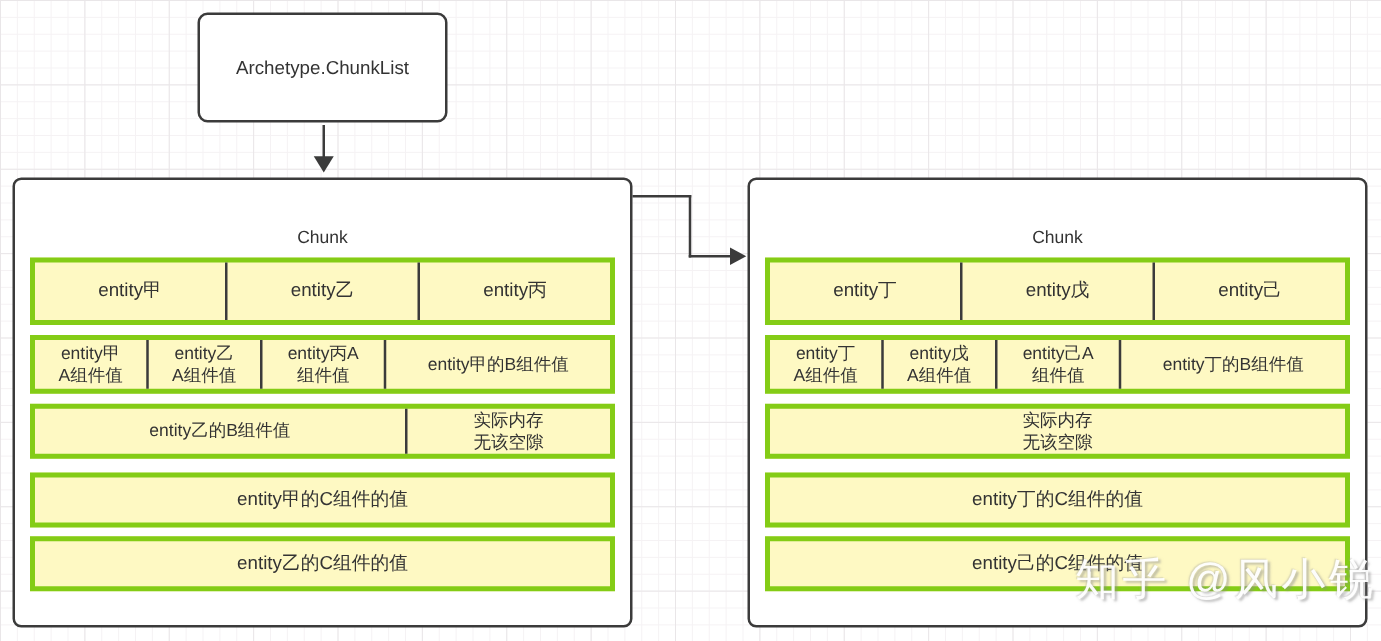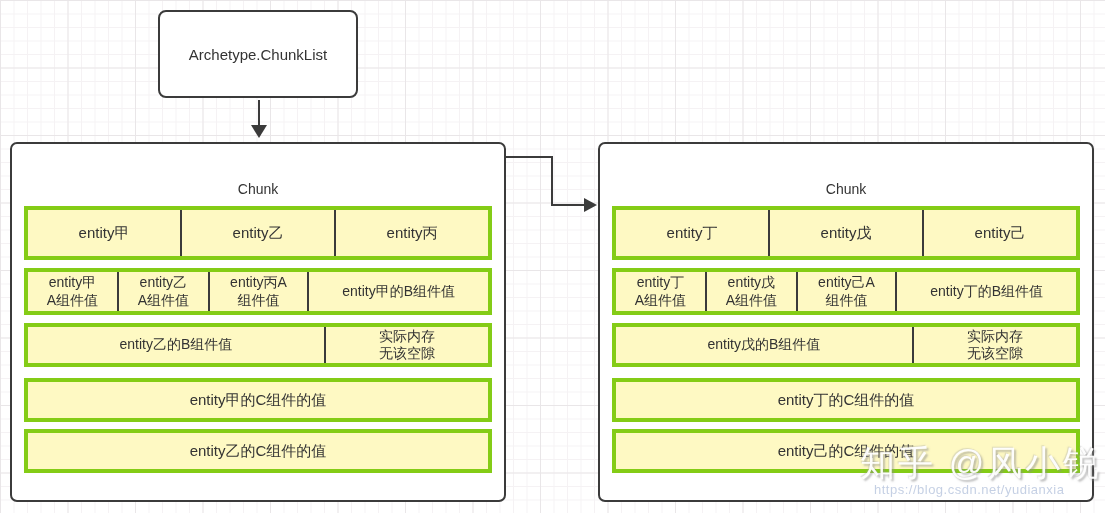--- a/index.html
+++ b/index.html
@@ -150,28 +150,26 @@
     <div class="row row-a">
       <div class="cell fa1">entity丁
 A组件值</div>
       <div class="cell fa2">entity戊
 A组件值</div>
       <div class="cell fa3">entity己A
 组件值</div>
       <div class="cell fa4">entity丁的B组件值</div>
     </div>
     <div class="row row-b">
-      <div class="cell fb1">entity戊的B组件值</div>
       <div class="cell fb3">实际内存
 无该空隙</div>
     </div>
     <div class="row row-c">
       <div class="cell">entity丁的C组件的值</div>
     </div>
     <div class="row row-c">
       <div class="cell">entity己的C组件的值</div>
     </div>
   </div>
 
   <div class="wm-author">知乎 @风小锐</div>
-  <div class="wm-url">https://blog.csdn.net/yudianxia</div>
 
 </div>
 
 </body></html>

